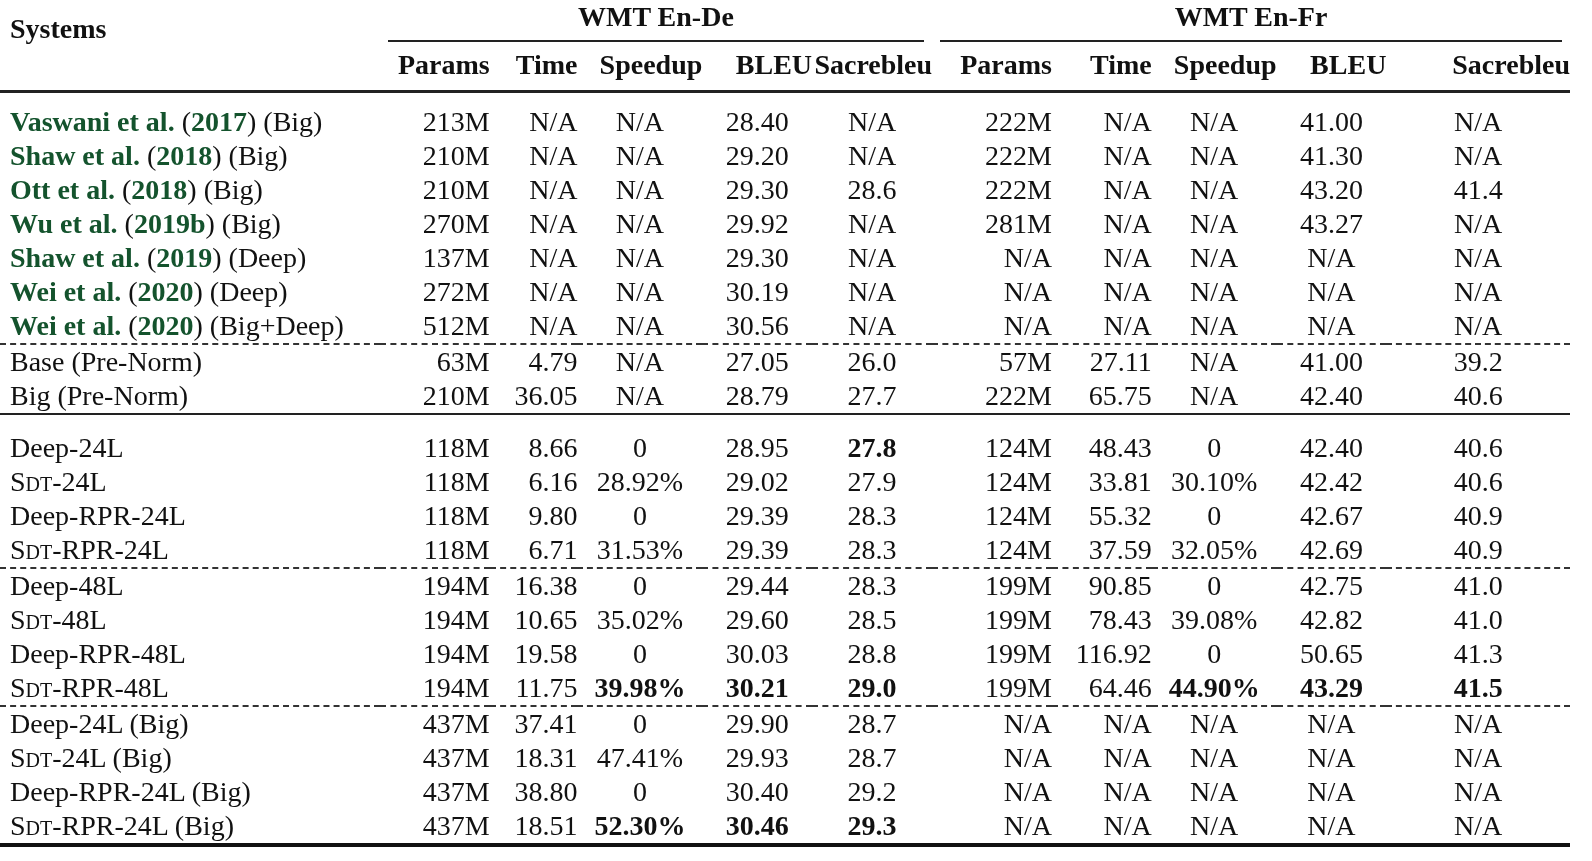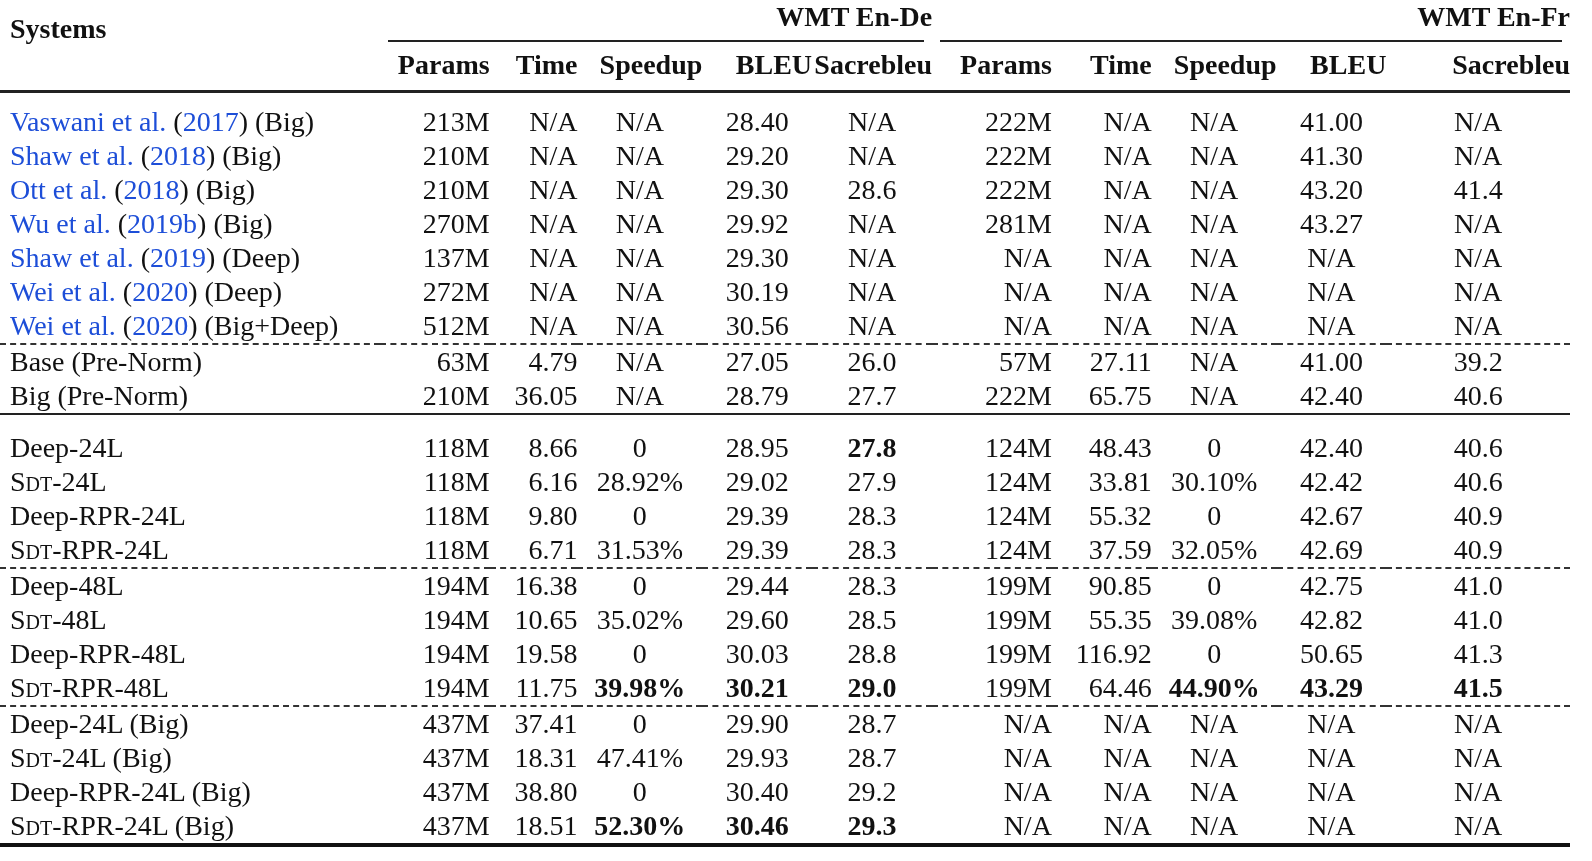--- a/index.html
+++ b/index.html
@@ -4,26 +4,26 @@
 <style>
   html, body { margin:0; padding:0; background:#ffffff; }
   body { width:1592px; height:861px; overflow:hidden; font-family:"Liberation Serif","DejaVu Serif",serif; color:#111; }
   #wrap { position:relative; width:1592px; height:861px; }
   table { border-collapse:collapse; position:absolute; left:0; top:0; width:1570px; font-size:28px; line-height:34px; }
   td, th { padding:0; white-space:nowrap; }
   th { font-weight:bold; }
   .sys { text-align:left; padding-left:10px; width:370px; }
   .num { text-align:right; }
   .ctr { text-align:center; }
-  .link { color:#1d4ed8; }
+  .link { color:#14532d;font-weight:bold; }
   .bold { font-weight:bold; }
   .sc { font-variant:small-caps; }
   .hdr1 th { height:40px; vertical-align:top; padding-top:0; }
   .hdr2 th { height:50px; vertical-align:middle;text-align:right; }
-  .grp { text-align:right; position:relative; }
+  .grp { text-align:center; position:relative; }
   .grp .uline { position:absolute; left:8px; right:8px; bottom:-2px; border-bottom:2px solid #222; }
   tbody tr td { height:34px; }
   .dash td { border-top:2px dashed #333; }
   .bottom { position:absolute; left:0; top:843px; width:1570px; border-top:4px solid #111; }
 </style>
 </head>
 <body>
 
 <div id="wrap">
   <table>
@@ -243,21 +243,21 @@
           <td class="ctr">41.0</td>
         </tr>
         <tr>
           <td class="sys"><span class="sc">Sdt</span><span>-48L</span></td>
           <td class="num">194M</td>
           <td class="num">10.65</td>
           <td class="ctr">35.02%</td>
           <td class="ctr">29.60</td>
           <td class="ctr">28.5</td>
           <td class="num">199M</td>
-          <td class="num" style="padding-right: 0px;">55.35</td>
+          <td class="num" style="padding-right: 0px;">78.43</td>
           <td class="ctr">39.08%</td>
           <td class="ctr">42.82</td>
           <td class="ctr">41.0</td>
         </tr>
         <tr>
           <td class="sys"><span>Deep-RPR-48L</span></td>
           <td class="num">194M</td>
           <td class="num">19.58</td>
           <td class="ctr">0</td>
           <td class="ctr">30.03</td>

